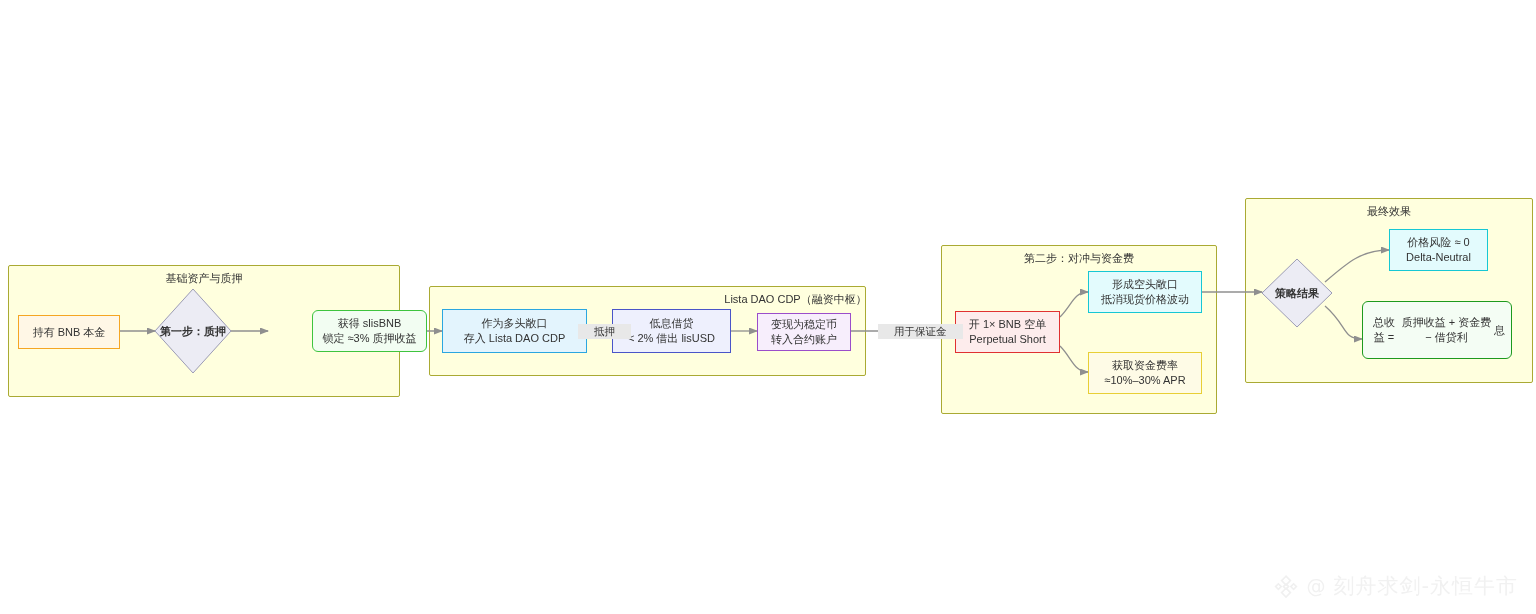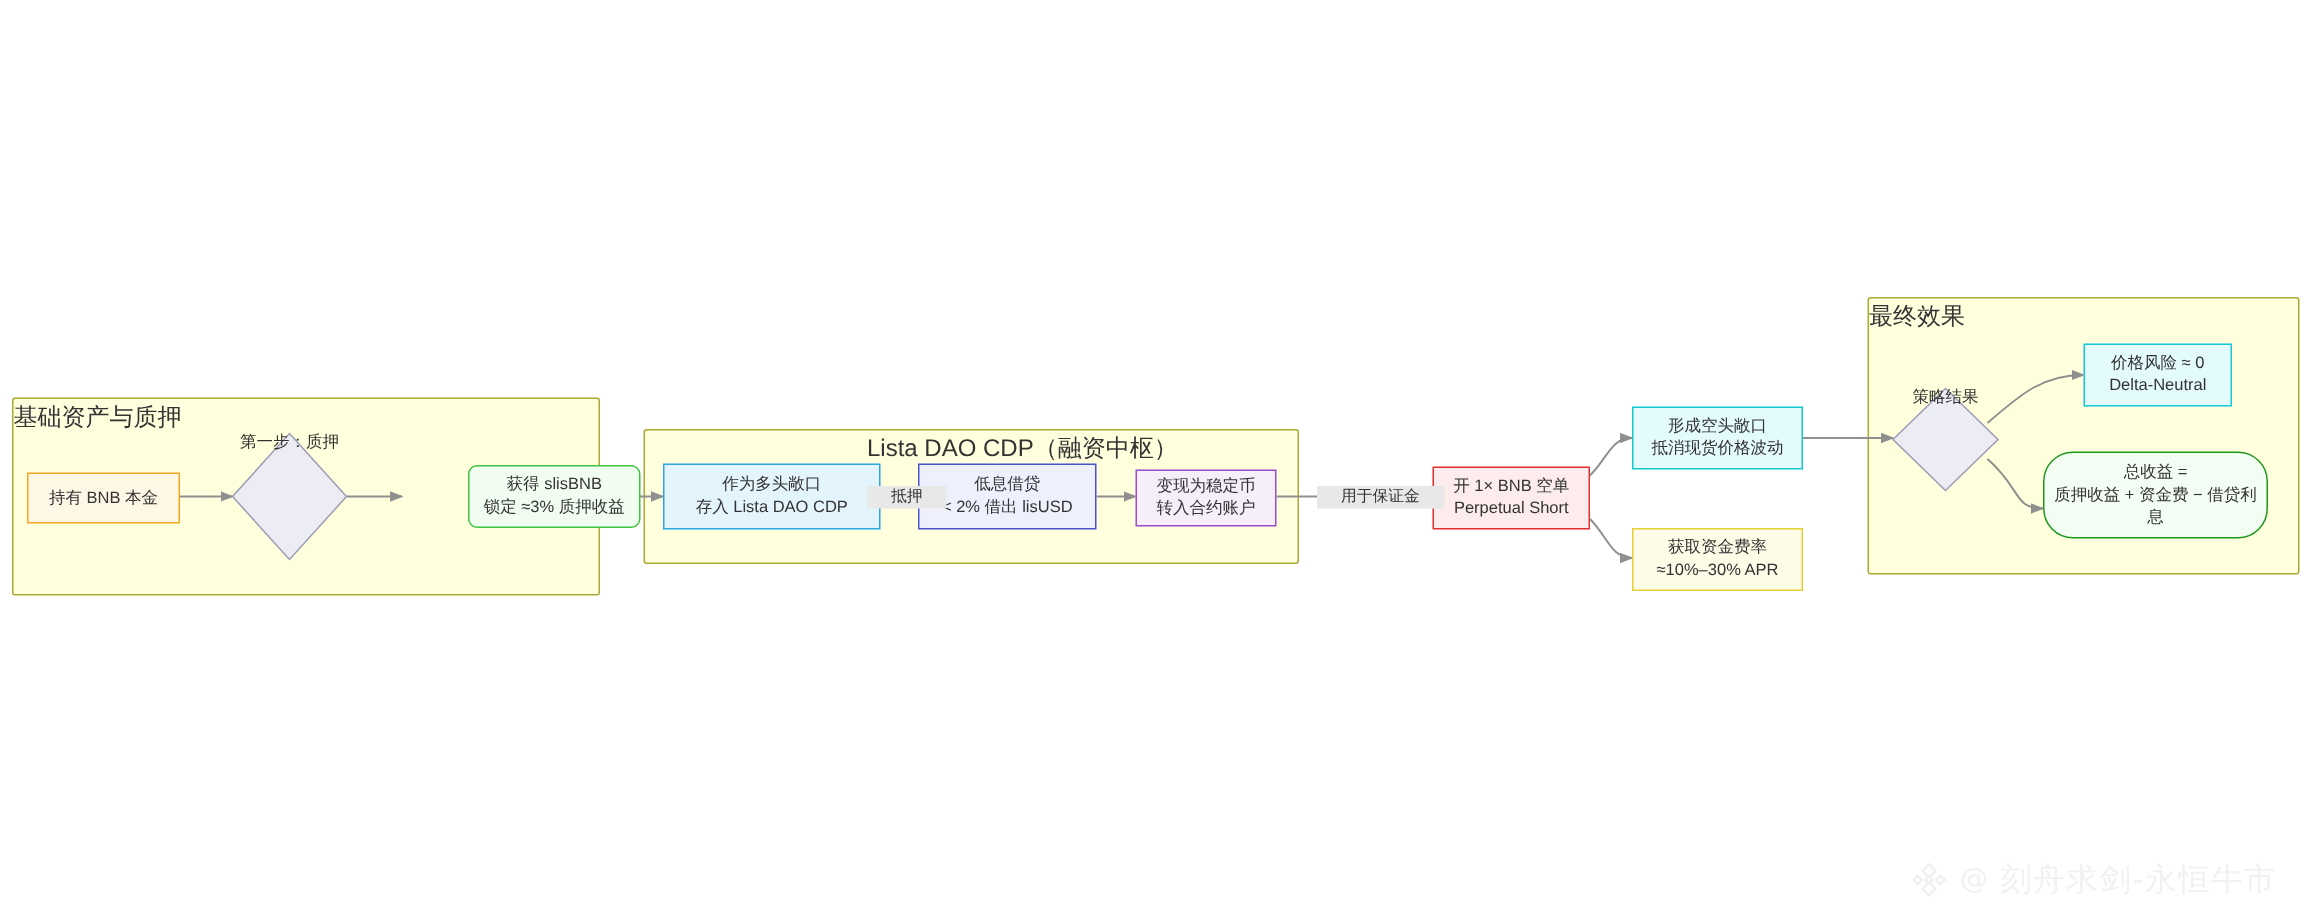--- a/index.html
+++ b/index.html
@@ -20,22 +20,22 @@
     background: #ffffde;
     border: 1px solid #aaaa33;
     border-radius: 2px;
     box-sizing: border-box;
   }
   .cluster-title {
     position: absolute;
     top: 6px;
     left: 0;
     width: 100%;
-    text-align: left;
-    font-size: 16px;
+    text-align: center;
+    font-size: 11px;
     color: #333333;
     line-height: 13px;
     pointer-events: none;
   }
   .node {
     position: absolute;
     box-sizing: border-box;
     display: flex;
     align-items: center;
     justify-content: center;
@@ -44,22 +44,23 @@
     line-height: 15px;
     color: #333333;
     padding: 16px 6px;
   }
   .node span { display: block; }
   .rect { border-width: 1px; border-style: solid; }
   .rounded { border-radius: 6px; }
   .diamond-wrap {
     position: absolute;
     display: flex;
-    align-items: flex-start;
+    align-items: center;
     justify-content: center;
+    font-weight: bold;
   }
   .diamond-shape {
     position: absolute;
     left: 0; top: 0;
     width: 100%; height: 100%;
   }
   .diamond-label {
     position: relative;
     font-size: 11px;
     color: #333333;
@@ -107,20 +108,23 @@
   <div class="cluster" style="left:8px; top:265px; width:392px; height:132px;padding-left:38px;">
     <div class="cluster-title">基础资产与质押</div>
   </div>
 
   <div class="cluster" style="left:429px; top:286px; width:437px; height:90px;">
     <div class="cluster-title" style="padding:0 148px;">
       <span>Lista DAO CDP（融资中枢）</span>
     </div>
   </div>
 
+  <div class="cluster" style="left:941px; top:245px; width:276px; height:169px;">
+    <div class="cluster-title">第二步：对冲与资金费</div>
+  </div>
 
   <div class="cluster" style="left:1245px; top:198px; width:288px; height:185px;">
     <div class="cluster-title">最终效果</div>
   </div>
 
   <svg class="links" viewBox="0 0 1536 614">
     <defs>
       <marker id="arw" markerWidth="9" markerHeight="7" refX="8" refY="3.5" orient="auto" markerUnits="userSpaceOnUse">
         <path d="M0,0 L9,3.5 L0,7 z" fill="#8f8f8f"></path>
       </marker>
@@ -200,21 +204,21 @@
       <polygon points="36,1 71,35 36,69 1,35" fill="#ececf4" stroke="#9c9cb5" stroke-width="1"></polygon>
     </svg>
     <div class="diamond-label">策略结果</div>
   </div>
 
   <div class="node rect" style="left:1389px; top:229px; width:99px; height:42px; border-color:#16c7d4; background:#e3fbfd; flex-direction:column;">
     <span>价格风险 ≈ 0</span>
     <span>Delta-Neutral</span>
   </div>
 
-  <div class="node rect rounded" style="left:1362px; top:301px; width:150px; height:58px; border-color:#1d9a1d; background:#f4fdf4; flex-direction:column;border-radius:20px;">
+  <div class="node rect rounded" style="left:1362px; top:301px; width:150px; height:58px; border-color:#1d9a1d; background:#f4fdf4; flex-direction:row;">
     <span>总收益 =</span>
     <span>质押收益 + 资金费 − 借贷利</span>
     <span>息</span>
   </div>
 
   <div class="edge-label" style="left:578px; top:324px;">
     <span>抵押</span>
   </div>
   <div class="edge-label" style="left:878px; top:324px;">
     <span>用于保证金</span>

